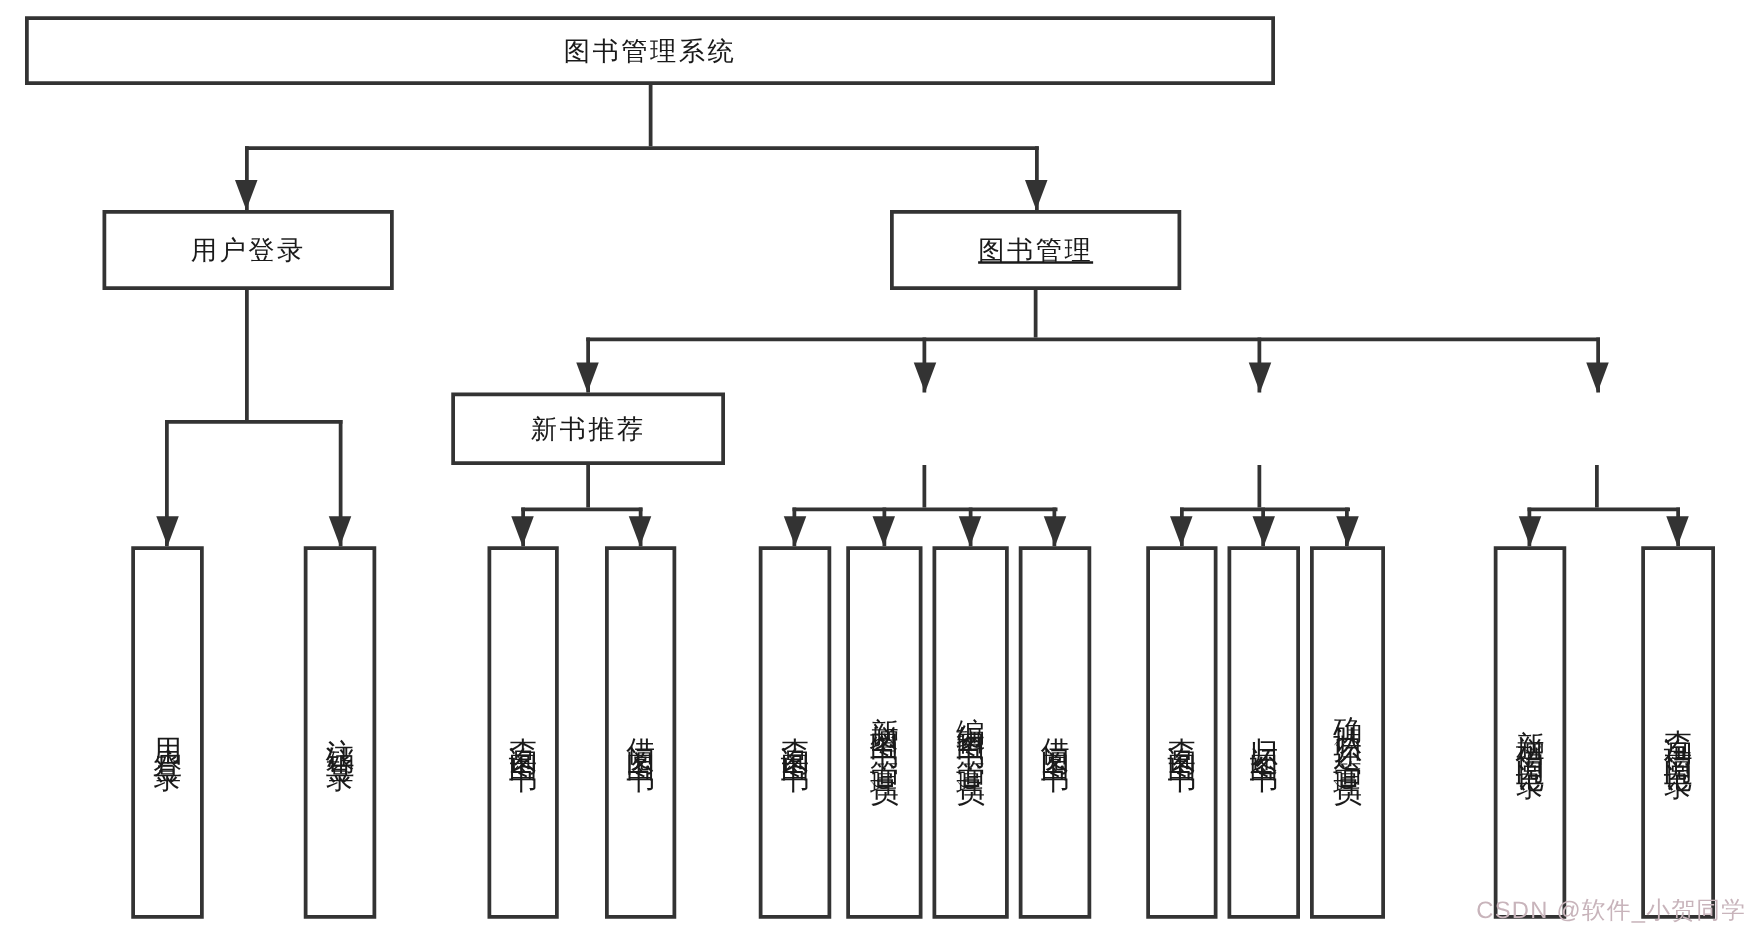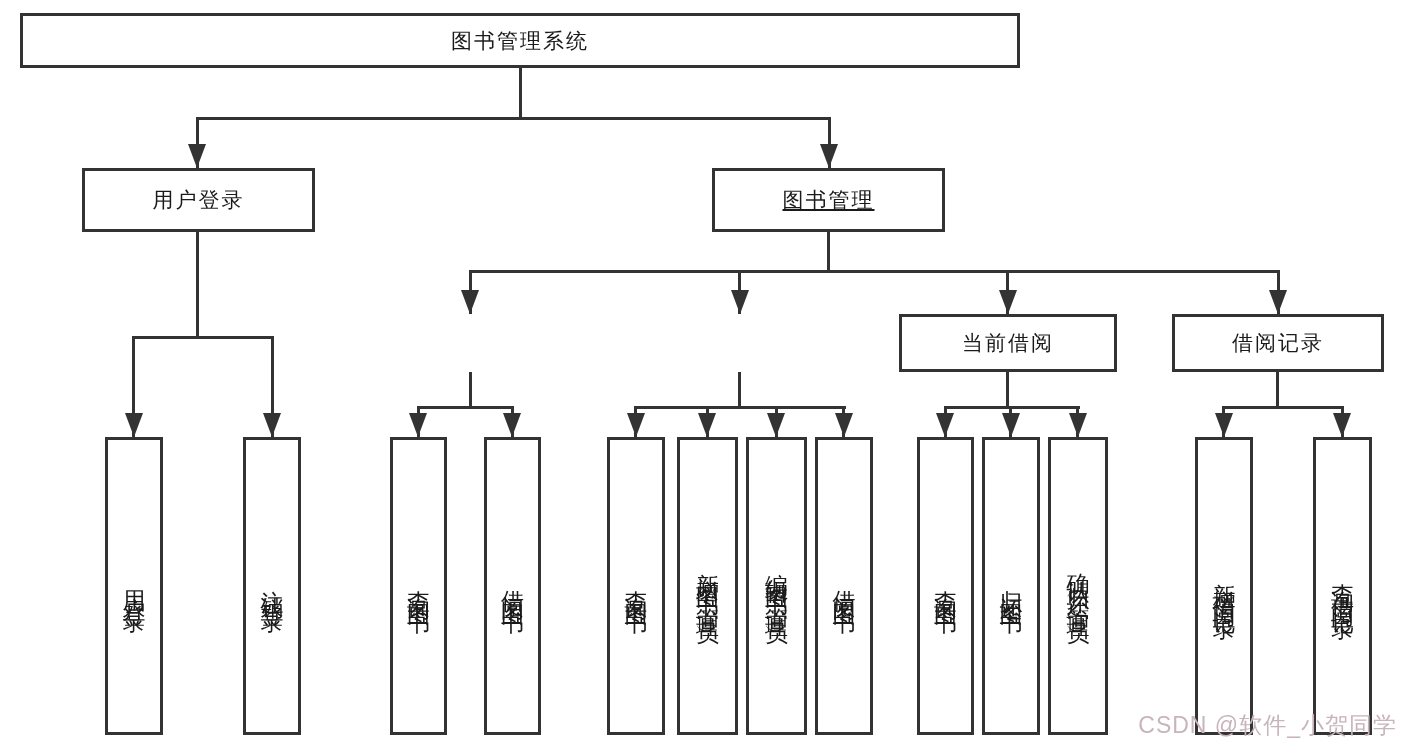--- a/index.html
+++ b/index.html
@@ -22,44 +22,41 @@
   }
   .hl{position:absolute;height:3px;background:#333333;}
   .vl{position:absolute;width:3px;background:#333333;}
   .arrow{
     position:absolute;width:0;height:0;
     border-left:9px solid transparent;border-right:9px solid transparent;
     border-top:24px solid #333333;
   }
   .watermark{
     position:absolute;right:8px;bottom:6px;z-index:10;
-    font-size:23px;color:#c8b4bb;letter-spacing:1px;white-space:nowrap;
+    font-size:19px;color:#c8b4bb;letter-spacing:1px;white-space:nowrap;
   }
 </style>
 </head>
 <body>
 
 <div class="stage">
 
   <div class="box" style="left:20px;top:13px;width:1000px;height:55px;">
     <span>图书管理系统</span>
   </div>
 
   <div class="box" style="left:82px;top:168px;width:233px;height:64px;">
     <span>用户登录</span>
   </div>
   <div class="box" style="left:712px;top:168px;width:233px;height:64px;text-decoration:underline;">
     <span>图书管理</span>
   </div>
 
-  <div class="box" style="left:899px;top:314px;width:218px;height:58px;">
-    <span>当前借阅</span>
-  </div>
-  <div class="box" style="left:1172px;top:314px;width:212px;height:58px;">
-    <span>借阅记录</span>
+  <div class="box" style="left:361px;top:314px;width:219px;height:58px;">
+    <span>新书推荐</span>
   </div>
 
   <div class="vbox" style="left:105px;top:437px;width:58px;height:298px;">
     <span class="vtext">用户登录</span>
   </div>
   <div class="vbox" style="left:243px;top:437px;width:58px;height:298px;">
     <span class="vtext">注销登录</span>
   </div>
 
   <div class="vbox" style="left:390px;top:437px;width:57px;height:298px;">

